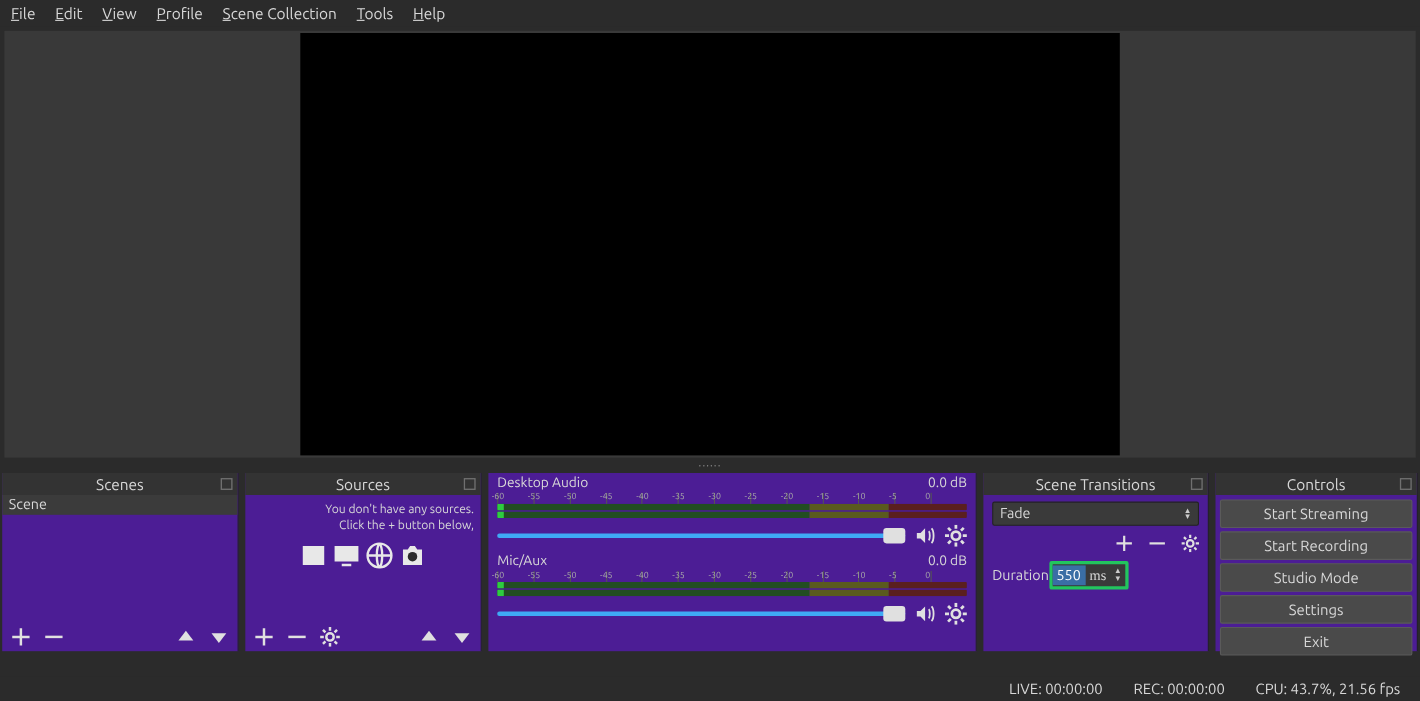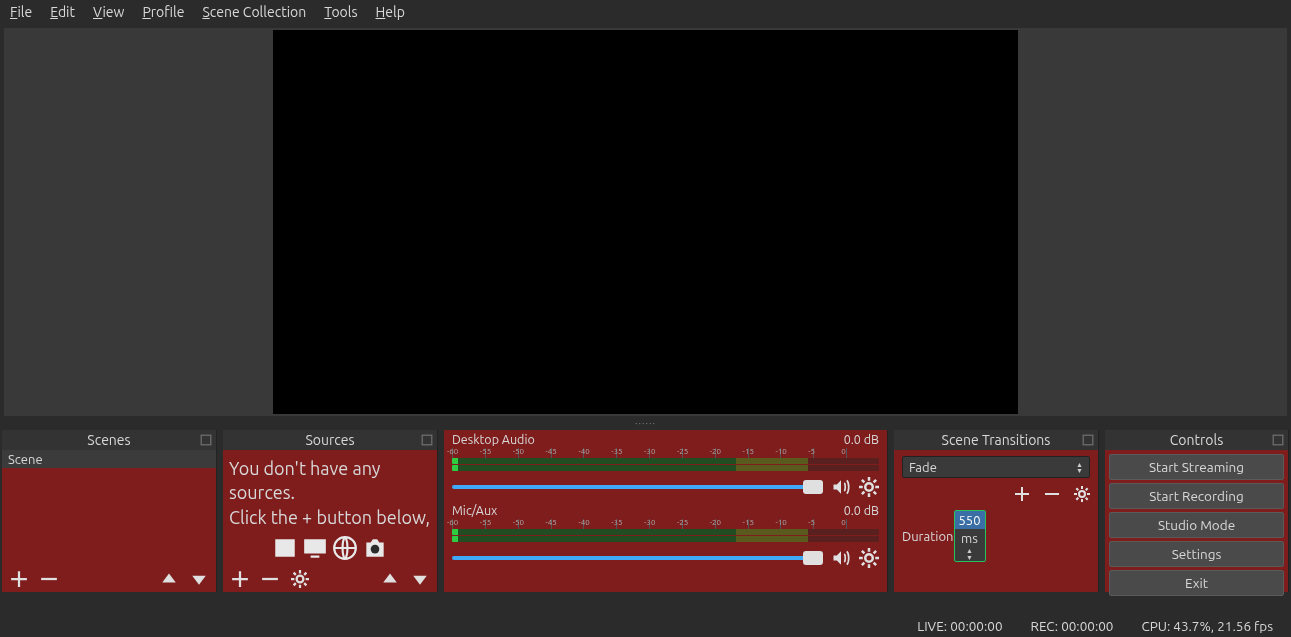--- a/index.html
+++ b/index.html
@@ -4,36 +4,36 @@
 <style>
 * { box-sizing: border-box; margin: 0; padding: 0; font-family: "Ubuntu", "Segoe UI", sans-serif; }
 body { background: #2b2b2b; color: #d8d8d8; width: 1291px; height: 637px; overflow: hidden; font-size: 13px; display: flex; flex-direction: column; }
 .menubar { display: flex; gap: 18px; padding: 4px 10px; background: #2b2b2b; font-size: 14px; }
 .menubar span { cursor: default; }
 .menubar span::first-letter { text-decoration: underline; }
 .preview-wrap { flex: 1; background: #393939; margin: 4px; display: flex; align-items: center; justify-content: center; }
 .preview { width: 745px; height: 384px; background: #000; }
 .drag-handle { text-align: center; color: #888; font-size: 10px; letter-spacing: 1px; height: 10px; line-height: 6px; }
 .panels { display: flex; gap: 6px; padding: 0 2px 2px 2px; height: 164px; }
-.panel { background: #7f1d1d; display: flex; flex-direction: column; border-right: 1px solid #222; }
+.panel { background: #4c1d95; display: flex; flex-direction: column; border-right: 1px solid #222; }
 .panel-title { background: #333; text-align: center; padding: 2px 0; font-size: 14px; position: relative; }
 .popout { position: absolute; right: 4px; top: 3px; width: 12px; height: 12px; opacity: .4; }
 .popout svg { width: 100%; height: 100%; fill: #ccc; }
 .scenes { width: 215px; }
 .sources { width: 215px; }
 .mixer { flex: 1; }
 .transitions { width: 205px; }
 .controls { width: 184px; }
 .list { flex: 1; overflow: hidden; }
 .list-item { padding: 2px 6px; }
 .list-item.selected { background: #3b3b3b; }
 .panel-toolbar { display: flex; gap: 12px; padding: 4px 8px; align-items: center; }
 .tb-group { display: flex; gap: 12px; align-items: center; }
 .tb-icon { width: 18px; height: 18px; fill: #e0e0e0; cursor: default; display: flex; align-items: center; justify-content: center; }
-.sources-empty { text-align: left; padding: 6px 6px 4px; line-height: 1.35; font-size: 18px; }
+.sources-empty { text-align: right; padding: 6px 6px 4px; line-height: 1.35; font-size: 11px; }
 .sources-icons { display: flex; justify-content: center; gap: 4px; margin-top: 6px; }
 .sources-icons svg { width: 26px; height: 26px; fill: #e8e8e8; }
 .mixer-body { flex: 1; overflow: hidden; padding: 2px 8px; }
 .channel { margin-bottom: 6px; }
 .channel-head { display: flex; justify-content: space-between; font-size: 12.5px; }
 .meter-scale { position: relative; height: 10px; margin-top: 2px; }
 .meter-scale .ticks { position: absolute; inset: 0; display: flex; }
 .meter-scale .seg { flex: 1; border-left: 1px solid #555; position: relative; }
 .meter-scale .seg span { position: absolute; top: -1px; left: -6px; font-size: 8px; color: #aaa; }
 .meter-bars { height: 6px; display: flex; margin-top: 0px; border-radius: 1px; overflow: hidden; }
@@ -44,23 +44,23 @@
 .slider-row { display: flex; align-items: center; gap: 8px; margin-top: 6px; }
 .slider-track { flex: 1; height: 4px; background: #3fa9f5; position: relative; border-radius: 2px; }
 .slider-thumb { position: absolute; right: 0; top: -5px; width: 20px; height: 14px; background: #e0e0e0; border-radius: 3px; }
 .icon-btn { width: 20px; height: 20px; fill: #e0e0e0; display: flex; align-items: center; justify-content: center; }
 .transitions-body { padding: 6px 8px; display: flex; flex-direction: column; gap: 8px; }
 .select { background: #3a3a3a; border: 1px solid #222; padding: 3px 6px; display: flex; justify-content: space-between; align-items: center; border-radius: 2px; }
 .select .updown { display: flex; flex-direction: column; font-size: 7px; line-height: 6px; color: #ccc; }
 .trans-toolbar { display: flex; justify-content: flex-end; gap: 14px; }
 .trans-toolbar .tb-icon { width: 16px; height: 16px; }
 .duration-row { display: flex; align-items: center; gap: 0; }
-.spin { display: flex; align-items: center; background: #3a3a3a; border: 1px solid #22c55e; border-radius: 2px; flex-direction: column; }
+.spin { display: flex; align-items: center; background: #3a3a3a; border: 3px solid #22c55e; border-radius: 2px; }
 .spin-val { background: #3a6ea5; color: #fff; padding: 2px 4px; font-size: 13px; }
-.spin-unit { padding: 2px 4px; }
+.spin-unit { padding: 2px 4px; font-family: Liberation Serif, serif; }
 .spin-arrows { display: flex; flex-direction: column; font-size: 7px; line-height: 7px; padding: 0 3px; color: #ccc; }
 .controls-body { display: flex; flex-direction: column; gap: 3px; padding: 4px; }
 .btn { background: #4a4a4a; border: 1px solid #5a5a5a; text-align: center; padding: 4px 0; border-radius: 2px; font-size: 13.5px; }
 .statusbar { display: flex; justify-content: flex-end; gap: 28px; padding: 3px 18px; background: #2b2b2b; font-size: 13.5px; margin-top: 21px; }
 </style>
 </head>
 <body>
 
 <div class="menubar">
   <span>File</span>

